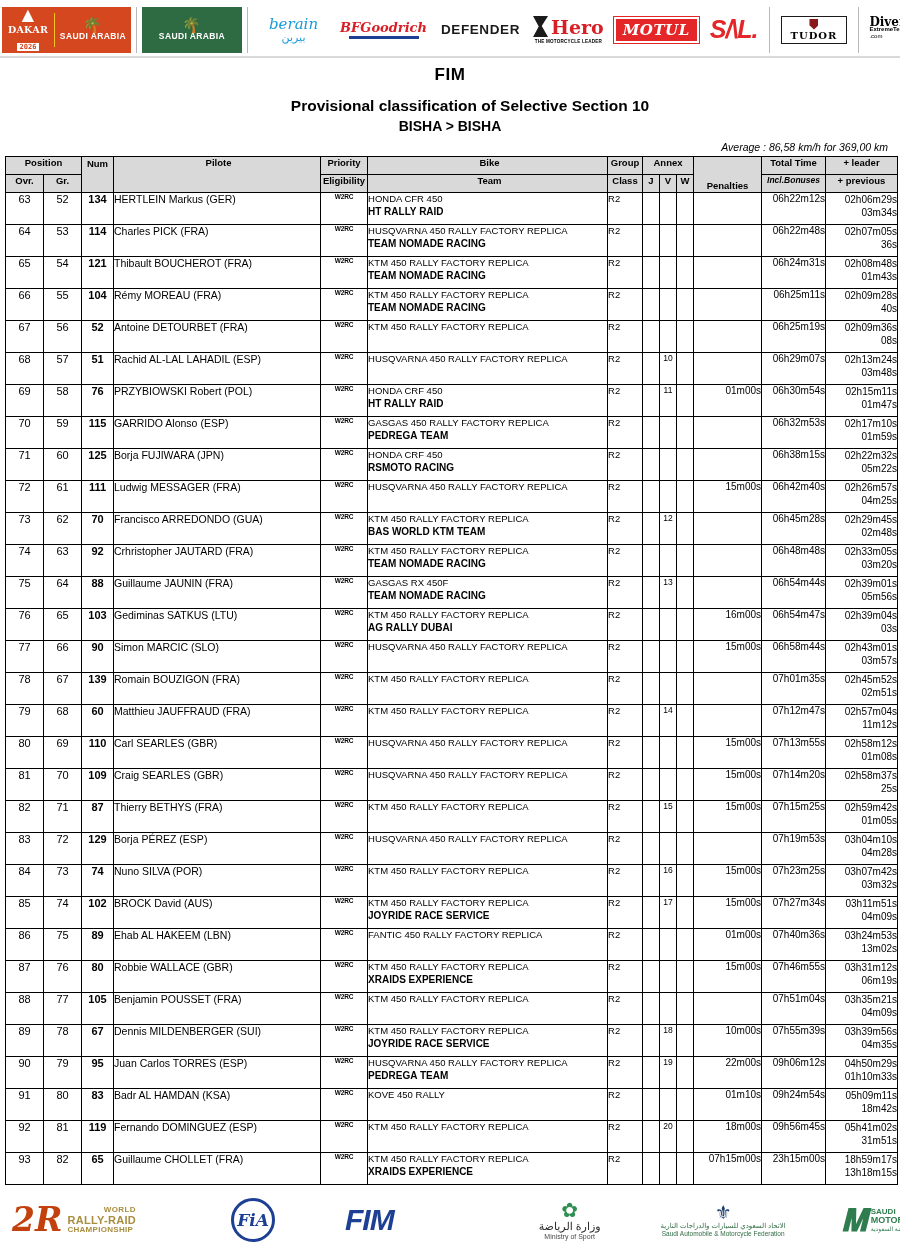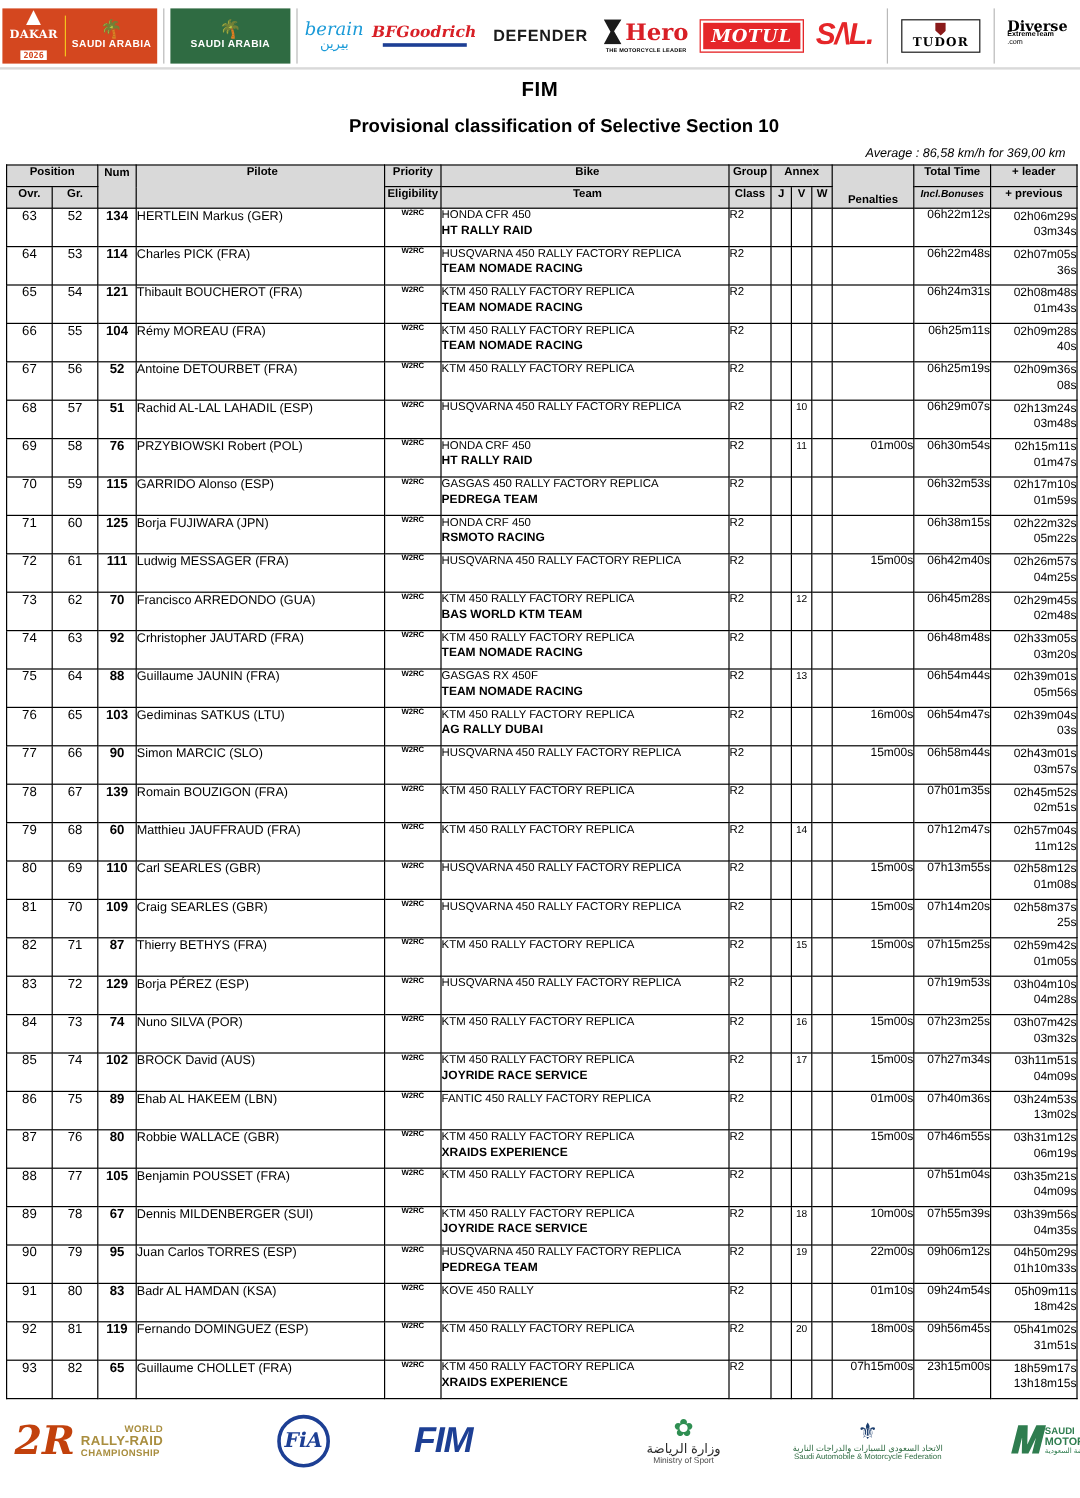--- a/index.html
+++ b/index.html
@@ -187,21 +187,21 @@
 
   <div class="sp">
     <div class="ksa-logo">
       <div class="palm">🌴</div>
       <div class="ksa-txt">SAUDI ARABIA</div>
     </div>
   </div>
 
   <div class="sp-div"></div>
 
-  <div class="sp" style="margin:0 1px">
+  <div class="sp" style="margin:0 16px">
     <div class="berain">
       <div class="berain-t">berain</div>
       <div class="berain-a">بيرين</div>
     </div>
   </div>
 
   <div class="sp" style="margin:0 6px">
     <div class="bfg">
       <div class="bfg-t">BFGoodrich</div>
       <div class="bfg-bar"></div>
@@ -248,20 +248,21 @@
       <div class="div3">.com</div>
     </div>
   </div>
 
 </div>
 <div class="hdr-rule"></div>
 
 <div class="titles">
   <div class="t-fim">FIM</div>
   <div class="t-main">Provisional classification of Selective Section 10</div>
+  <div class="t-route">BISHA &gt; BISHA</div>
 </div>
 
 <div class="avg">Average : 86,58 km/h for 369,00 km</div>
 
 <table class="cls">
   <colgroup>
     <col style="width:38px">
       <col style="width:38px">
       <col style="width:32px">
     <col style="width:207px">

